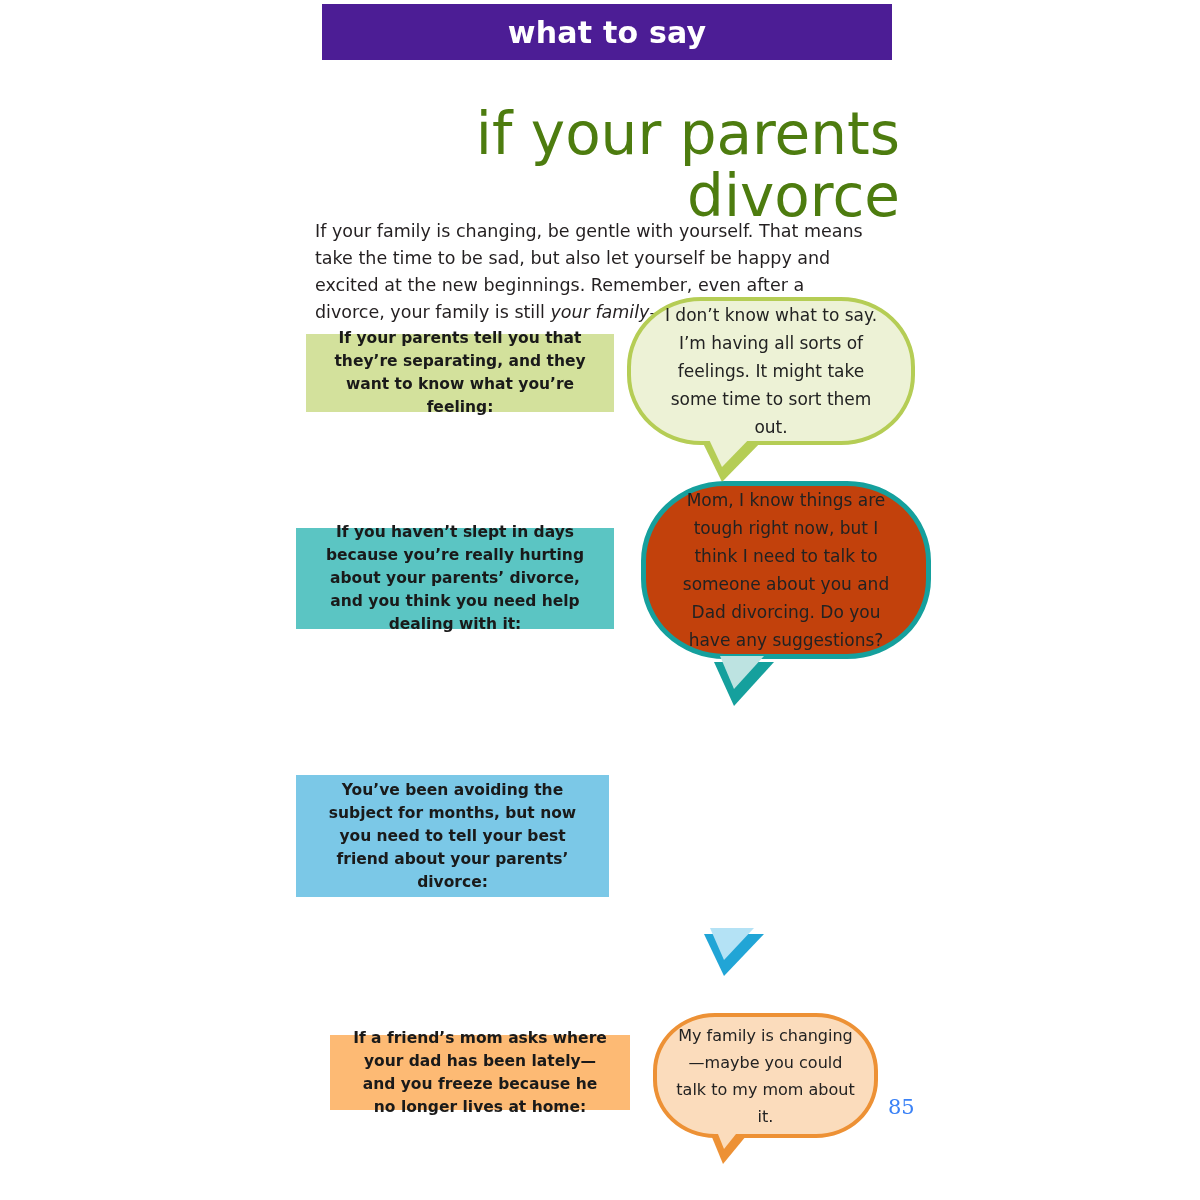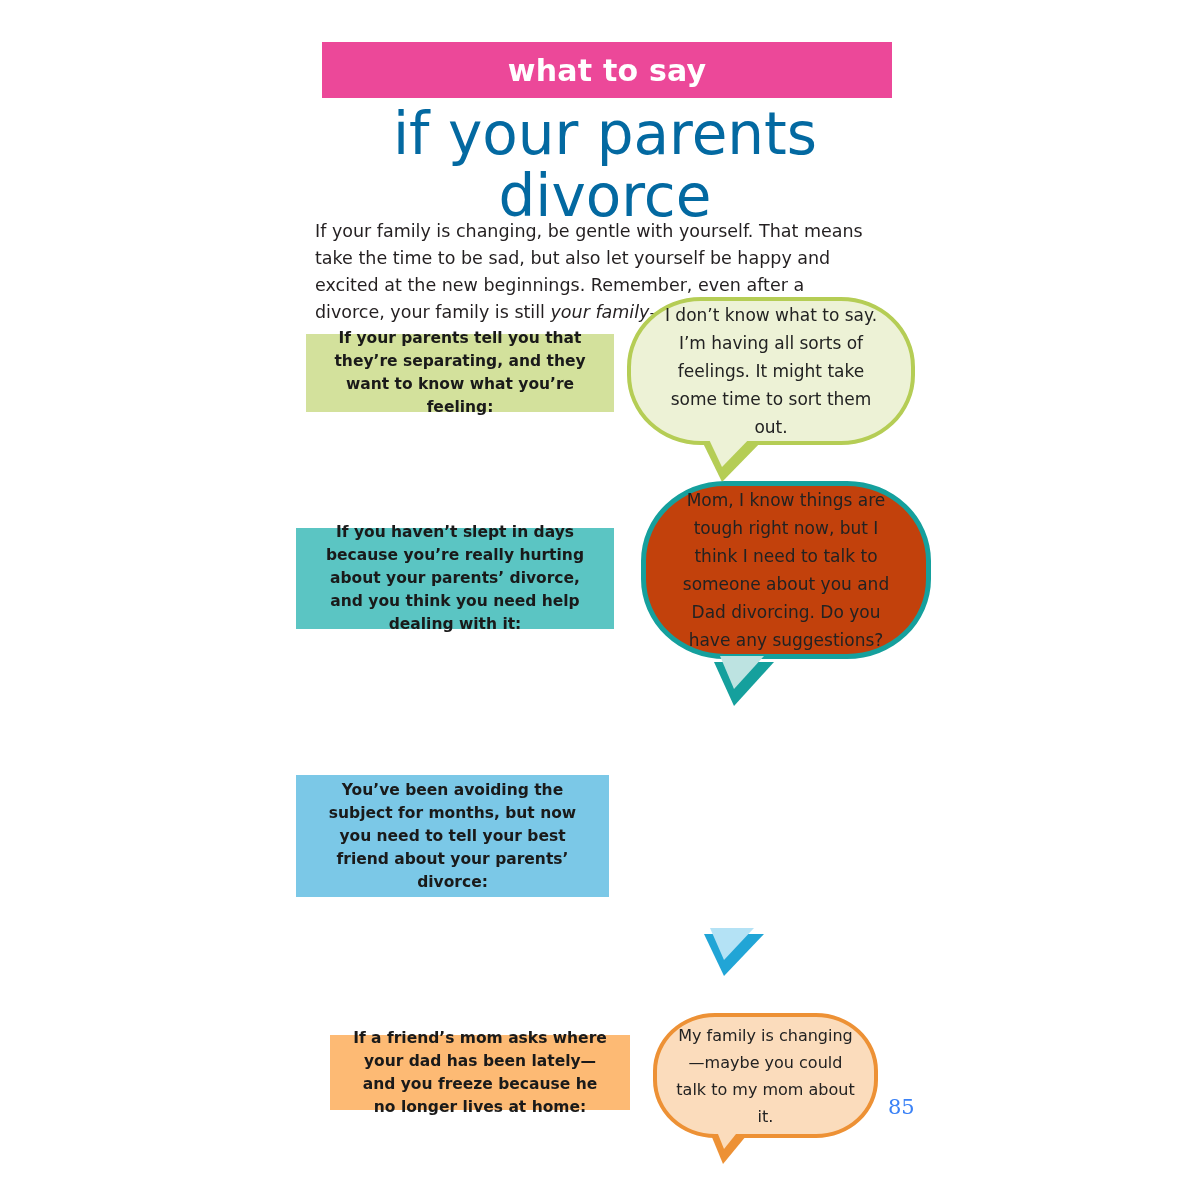--- a/index.html
+++ b/index.html
@@ -21,41 +21,40 @@
     background: #ffffff;
   }
 
   
   .header-banner {
     position: absolute;
     left: 322px;
     top: 4px;
     width: 570px;
     height: 56px;
-    background: #ec4899;
+    background: #4c1d95;
     display: flex;
     align-items: center;
     justify-content: center;
-    margin-top: 38px;
   }
   .header-banner .kicker {
     color: #ffffff;
     font-size: 30px;
     font-weight: bold;
     letter-spacing: 0.2px;
     font-family: "DejaVu Sans", sans-serif;
   }
 
   .main-title {
     position: absolute;
     left: 310px;
     top: 64px;
     width: 590px;
-    text-align: center;
-    color: #0369a1;
+    text-align: right;
+    color: #4d7c0f;
     font-size: 58px;
     line-height: 62px;
     font-weight: normal;
     font-family: "DejaVu Sans", sans-serif;
   }
   .main-title .line2 { display: block; }
 
   
   .intro {
     position: absolute;

